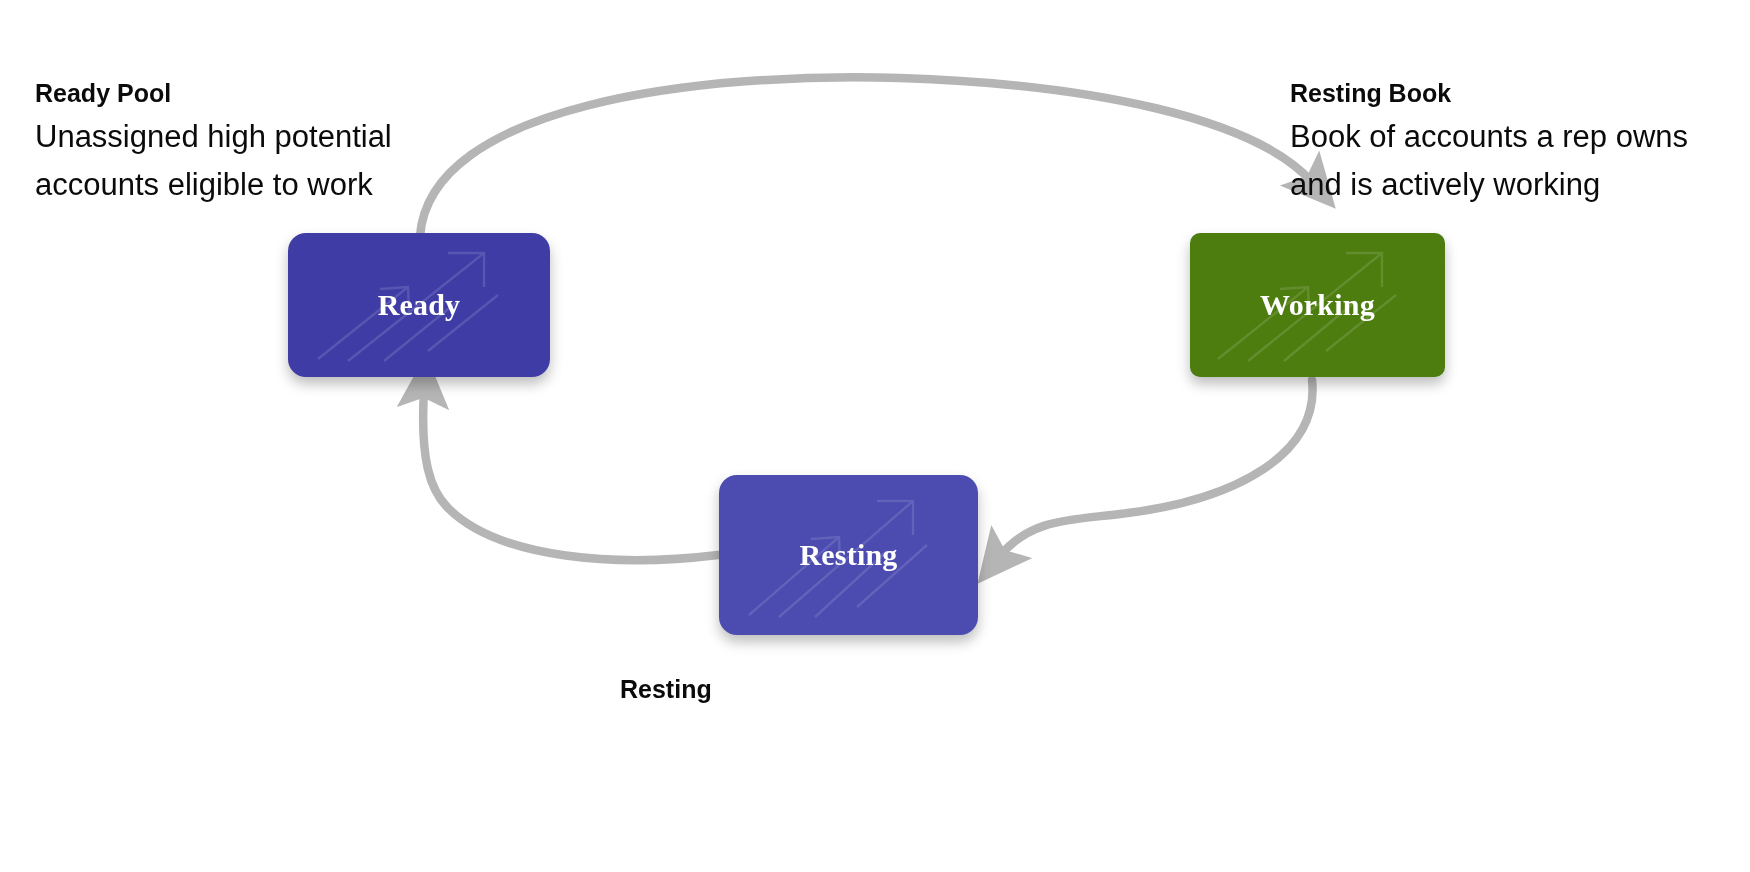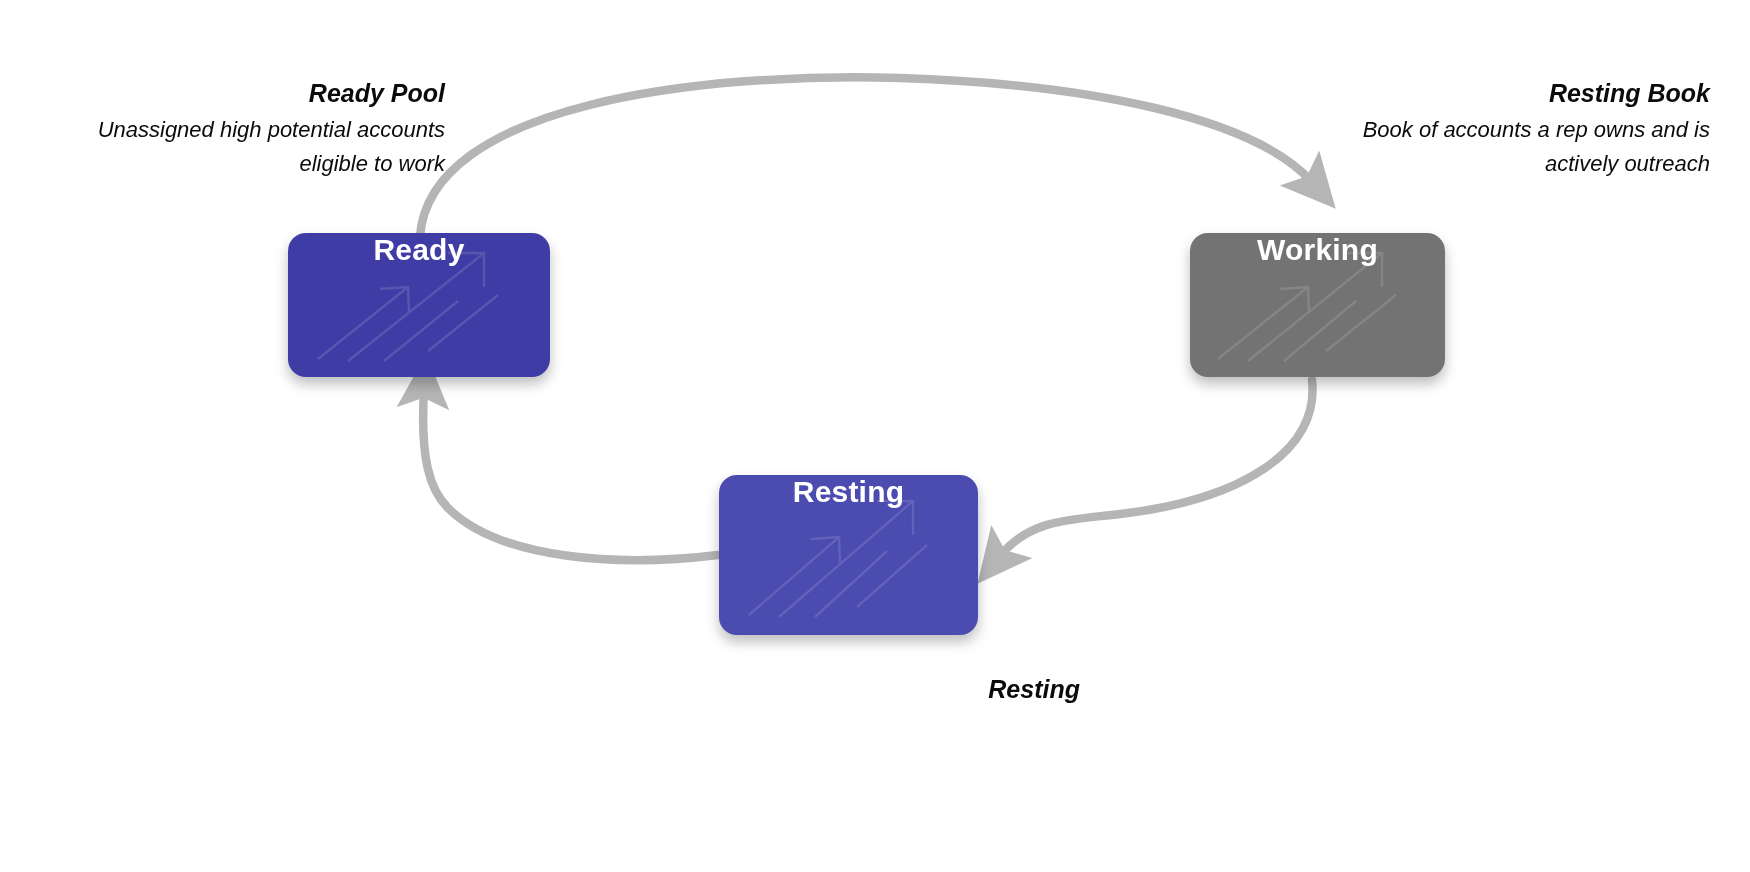--- a/index.html
+++ b/index.html
@@ -14,47 +14,47 @@
 
   
   #edges{position:absolute;left:0;top:0;width:1750px;height:872px;}
 
   
   .node{
     position:absolute;
     border-radius:18px;
     box-shadow:0 7px 13px rgba(0,0,0,0.26);
     overflow:hidden;
-    display:flex;align-items:flex-start;justify-content:center;
+    display:flex;align-items:center;justify-content:center;font-family:Liberation Serif, serif;
   }
   .node .watermark{
     position:absolute;left:0;top:0;width:100%;height:100%;
     opacity:.13;pointer-events:none;
   }
   .node .node-label{
     position:relative;
     color:#ffffff;
     font-weight:bold;
     font-size:30px;
     letter-spacing:.2px;
     white-space:nowrap;
   }
 
   #node-ready  {left:288px; top:233px; width:262px; height:144px;}
   #node-working{left:1190px;top:233px; width:255px; height:144px;}
   #node-resting{left:719px; top:475px; width:259px; height:160px;}
 
   
-  .caption{position:absolute;text-align:right;color:#0b0b0b;font-style:italic;}
+  .caption{position:absolute;text-align:left;color:#0b0b0b;}
   .caption .cap-title{
     font-size:25px;font-weight:bold;line-height:1.22;
     margin-bottom:4px;white-space:nowrap;
   }
   .caption .cap-desc{
-    font-size:22px;font-weight:normal;line-height:1.56;
+    font-size:31px;font-weight:normal;line-height:1.56;
   }
 
   #caption-ready   {left:35px;  top:78px;  width:410px;}
   #caption-working {left:1290px;top:78px;  width:420px;}
   #caption-resting {left:620px; top:674px; width:460px;}
 </style>
 </head>
 <body>
 
 <div id="stage">
@@ -80,21 +80,21 @@
         <path d="M160 20 L196 20 L196 54"></path>
         <path d="M30 126 L120 54"></path>
         <path d="M92 56 L120 54 L121 80"></path>
         <path d="M96 128 L170 68"></path>
         <path d="M140 118 L210 62"></path>
       </g>
     </svg>
     <span class="node-label" style="color: rgb(255, 255, 255);">Ready</span>
   </div>
 
-  <div id="node-working" class="node" style="background: #737373;">
+  <div id="node-working" class="node" style="background: #4d7c0f; border-radius: 10px;">
     <svg class="watermark" viewBox="0 0 255 144" xmlns="http://www.w3.org/2000/svg" preserveAspectRatio="none">
       <g stroke="#ffffff" stroke-width="2.4" fill="none">
         <path d="M58 128 L192 20"></path>
         <path d="M156 20 L192 20 L192 54"></path>
         <path d="M28 126 L118 54"></path>
         <path d="M90 56 L118 54 L119 80"></path>
         <path d="M94 128 L166 68"></path>
         <path d="M136 118 L206 62"></path>
       </g>
     </svg>
@@ -115,20 +115,20 @@
     <span class="node-label" style="color: rgb(255, 255, 255);">Resting</span>
   </div>
 
   <div id="caption-ready" class="caption">
     <div class="cap-title">Ready Pool</div>
     <div class="cap-desc">Unassigned high potential accounts eligible to work</div>
   </div>
 
   <div id="caption-working" class="caption">
     <div class="cap-title">Resting Book</div>
-    <div class="cap-desc">Book of accounts a rep owns and is actively outreach</div>
+    <div class="cap-desc">Book of accounts a rep owns and is actively working</div>
   </div>
 
   <div id="caption-resting" class="caption">
     <div class="cap-title">Resting</div>
   </div>
 
 </div>
 
 </body></html>

